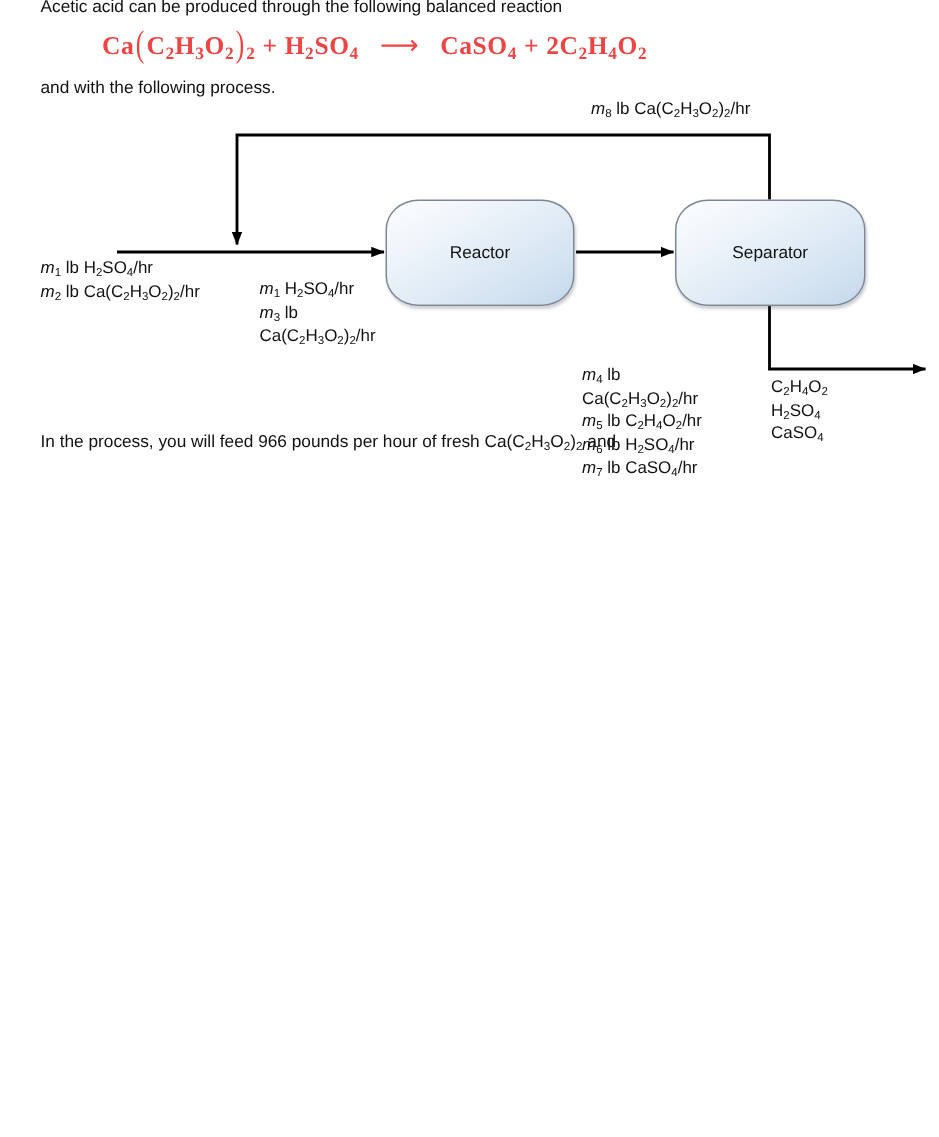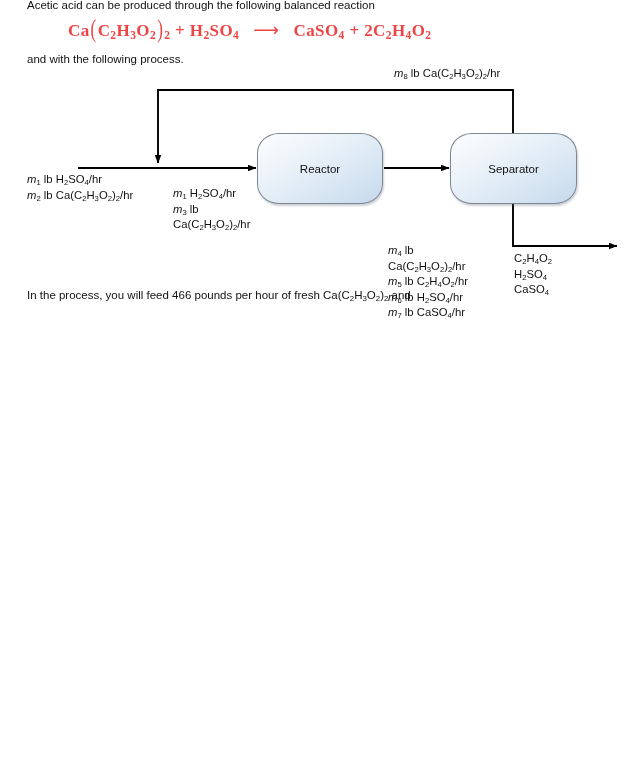--- a/index.html
+++ b/index.html
@@ -165,16 +165,16 @@
     <div><span class="ital">m</span><sub>7</sub> lb CaSO<sub>4</sub>/hr</div>
   </div>
 
   <div class="label" id="label-sep-out">
     <div>C<sub>2</sub>H<sub>4</sub>O<sub>2</sub></div>
     <div>H<sub>2</sub>SO<sub>4</sub></div>
     <div>CaSO<sub>4</sub></div>
   </div>
 
   <div class="prose" id="feed-text">
-    <span>In the process, you will feed </span><span>466</span><span> pounds per hour of fresh Ca(C<sub>2</sub>H<sub>3</sub>O<sub>2</sub>)<sub>2</sub> and</span>
+    <span>In the process, you will feed </span><span>966</span><span> pounds per hour of fresh Ca(C<sub>2</sub>H<sub>3</sub>O<sub>2</sub>)<sub>2</sub> and</span>
   </div>
 
 </div>
 
 </body></html>

